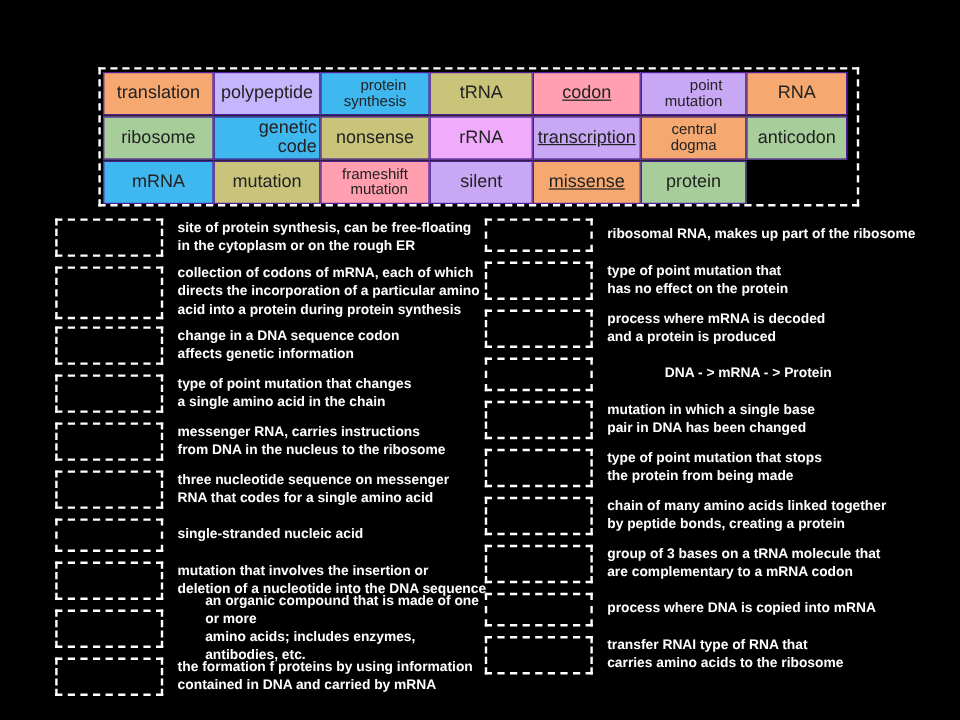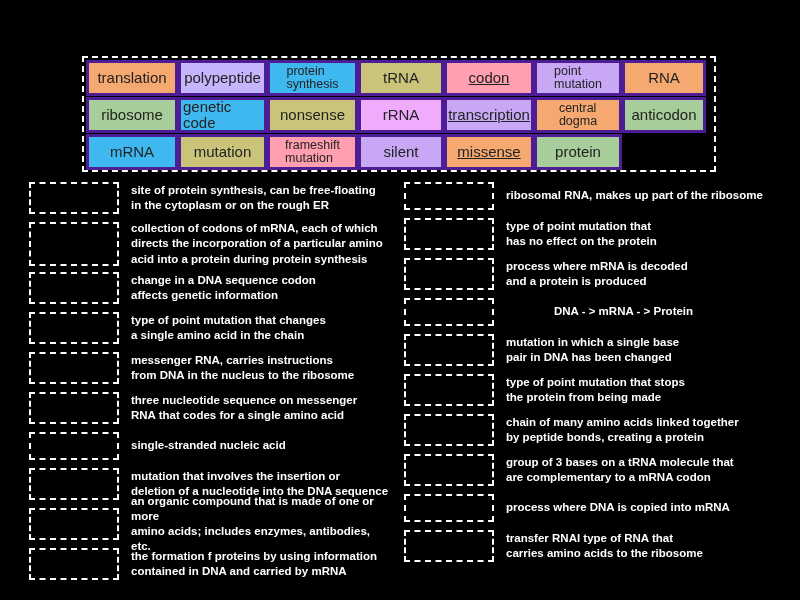--- a/index.html
+++ b/index.html
@@ -28,25 +28,25 @@
     padding: 2px;
   }
   .bank-row {
     display: flex;
     height: 36px;
     box-sizing: border-box;
   }
   .bank-row + .bank-row { margin-top: 1px; }
   .tile {
     box-sizing: border-box;
-    border: 3px solid #4c1d95;
+    border: 1px solid #4c1d95;
     display: flex;
     align-items: center;
     justify-content: center;
-    text-align: left;
+    text-align: right;
     color: #222222;
     font-size: 15px;
     line-height: 1.05;
     overflow: hidden;
     padding: 0 2px;
     white-space: pre-line;
   }
   .tile.two-line { font-size: 12.5px; }
   .tile.empty { border-color: transparent; background: transparent; }
 
@@ -57,21 +57,21 @@
   .c4 { width: 86px; }
   .c5 { width: 90px; text-decoration: underline; }
   .c6 { width: 88px; }
   .c7 { width: 84px; }
 
   
   .defs-col {
     position: absolute;
     top: 180px;
   }
-  #defs-left  { left: 29px;  width: 360px; }
+  #defs-left  { left: 46px;  width: 360px; }
   #defs-right { left: 404px; width: 392px; }
 
   .def-row {
     display: flex;
     align-items: center;
     box-sizing: border-box;
   }
   .drop-box {
     flex: 0 0 auto;
     width: 90px;
@@ -160,21 +160,21 @@
     </div>
     <div class="def-row" style="height: 32px; margin-bottom: 4px;">
       <div class="drop-box" style="height: 28px;"></div>
       <div class="def-text">single-stranded nucleic acid</div>
     </div>
     <div class="def-row" style="height: 36px; margin-bottom: 4px;">
       <div class="drop-box" style="height: 32px;"></div>
       <div class="def-text">mutation that involves the insertion or
 deletion of a nucleotide into the DNA sequence</div>
     </div>
-    <div class="def-row" style="height: 36px; margin-bottom: 4px;">
+    <div class="def-row" style="height: 36px; margin-bottom: 4px; gap: 23px;">
       <div class="drop-box" style="height: 32px;"></div>
       <div class="def-text">an organic compound that is made of one or more
 amino acids; includes enzymes, antibodies, etc.</div>
     </div>
     <div class="def-row" style="height: 36px; margin-bottom: 4px;">
       <div class="drop-box" style="height: 32px;"></div>
       <div class="def-text">the formation f proteins by using information
 contained in DNA and carried by mRNA</div>
     </div>
   </div>

